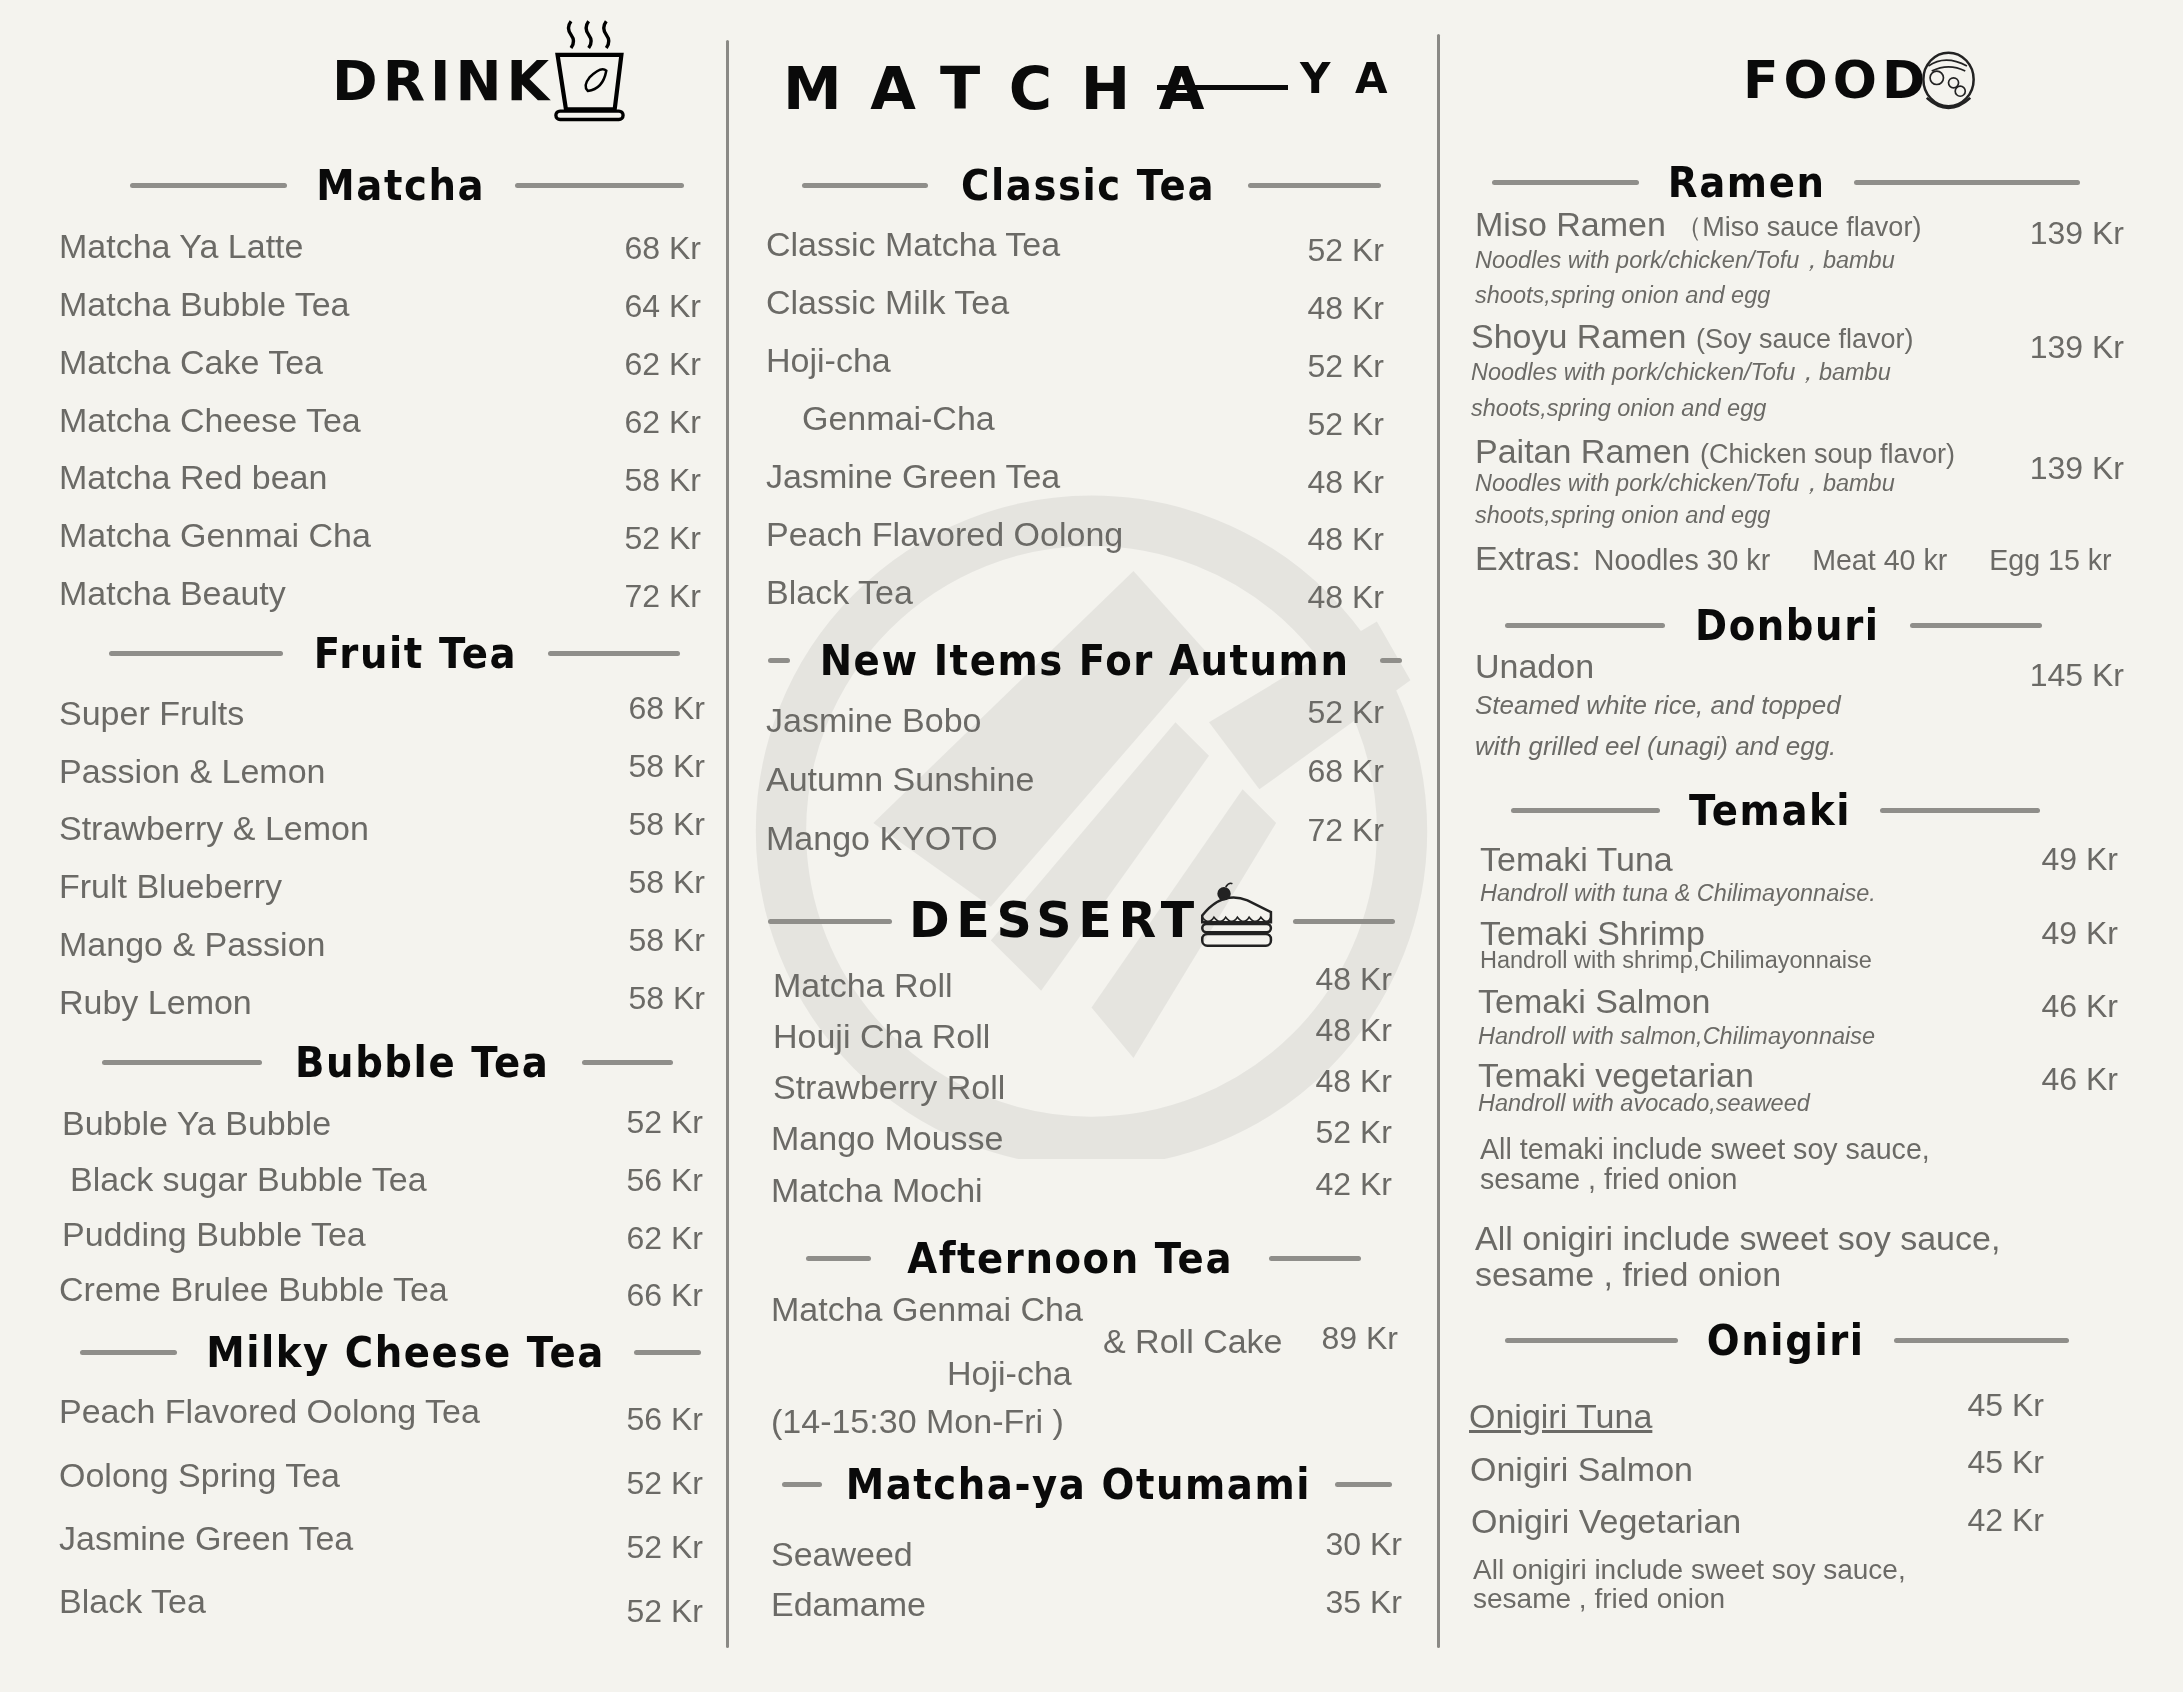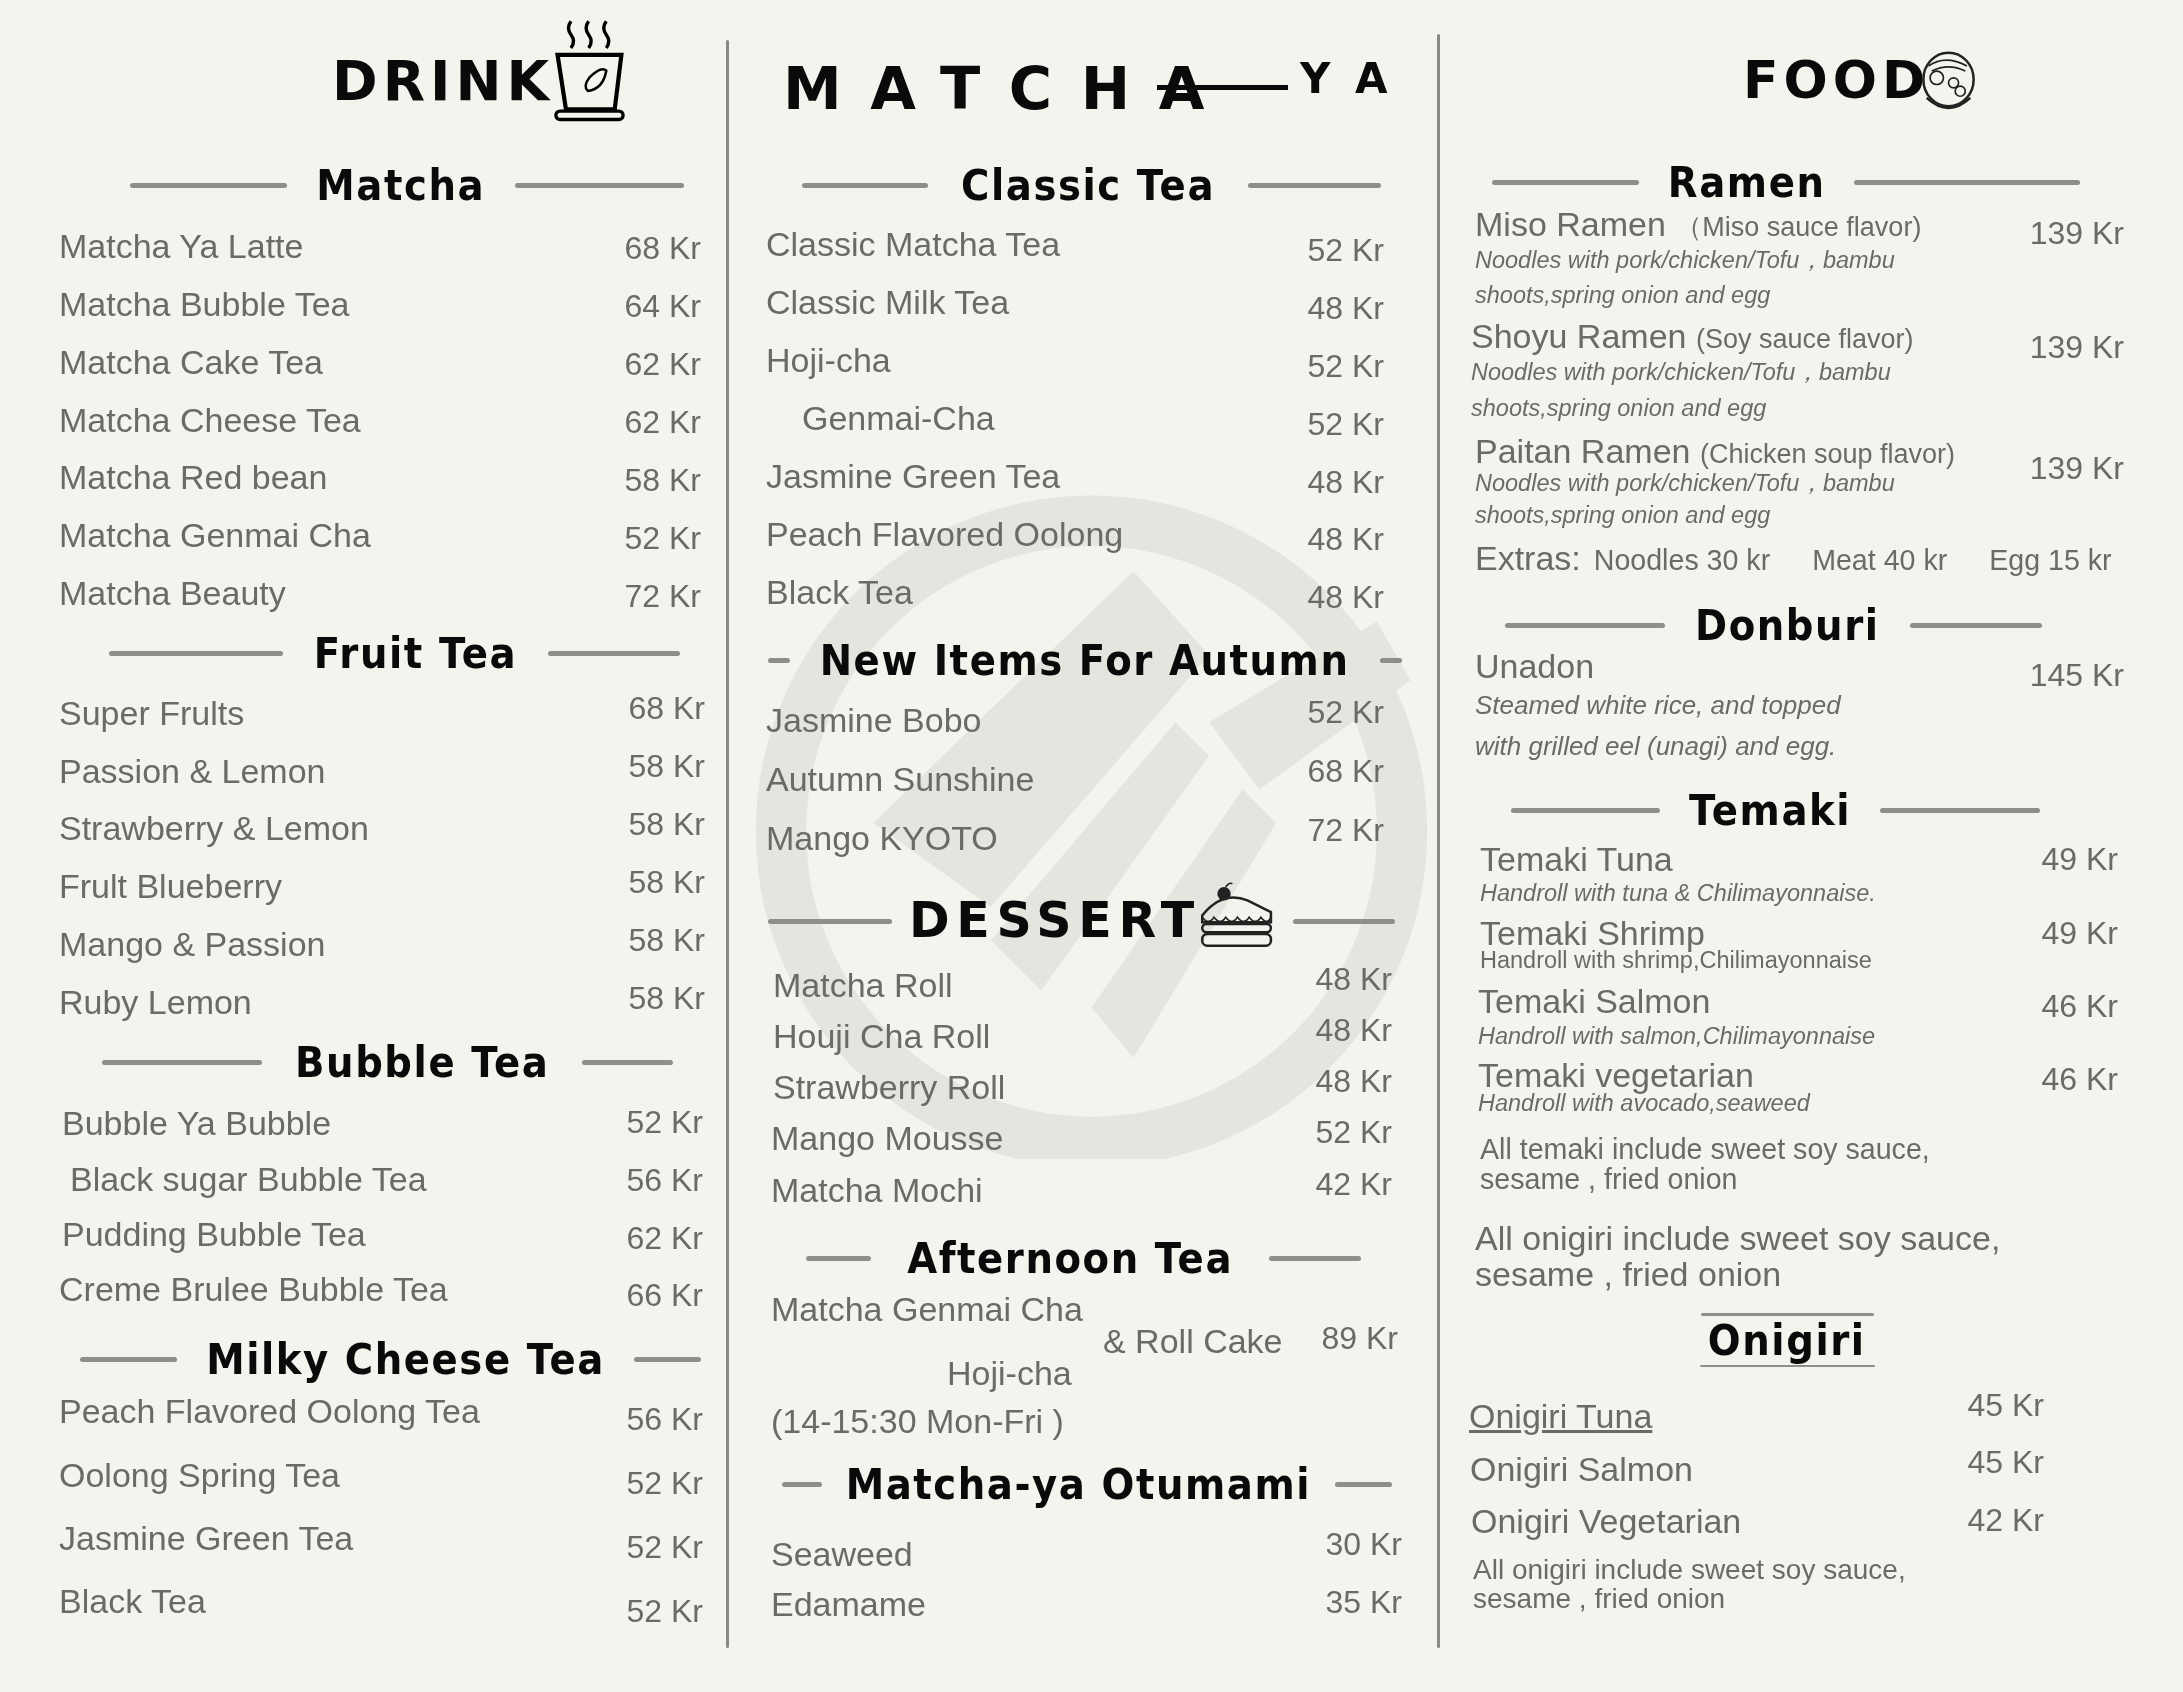--- a/index.html
+++ b/index.html
@@ -107,21 +107,21 @@
   <div class="item" style="left:62px; top:1104px;">Bubble Ya Bubble</div>
   <div class="price" style="right:1480px; top:1104px;">52 Kr</div>
   <div class="item" style="left:62px; top:1160px;margin-left:8px;">Black sugar Bubble Tea</div>
   <div class="price" style="right:1480px; top:1162px;">56 Kr</div>
   <div class="item" style="left:62px; top:1215px;">Pudding Bubble Tea</div>
   <div class="price" style="right:1480px; top:1220px;">62 Kr</div>
   <div class="item" style="left:59px; top:1270px;">Creme Brulee Bubble Tea</div>
   <div class="price" style="right:1480px; top:1277px;">66 Kr</div>
 </div>
 
-<div class="sec" style="left:80px; top:1325px; width:621px;margin-top:7px;">
+<div class="sec" style="left:80px; top:1325px; width:621px;">
   <div class="rule" style="width:104px;"></div>
   <div class="label" style="padding:0 11.8px;">Milky Cheese Tea</div>
   <div class="rule" style="width:72px;"></div>
 </div>
 <div>
   <div class="item" style="left:59px; top:1392px;">Peach Flavored Oolong Tea</div>
   <div class="price" style="right:1480px; top:1401px;">56 Kr</div>
   <div class="item" style="left:59px; top:1456px;">Oolong Spring Tea</div>
   <div class="price" style="right:1480px; top:1465px;">52 Kr</div>
   <div class="item" style="left:59px; top:1519px;">Jasmine Green Tea</div>
@@ -309,21 +309,21 @@
   <div class="note" style="left:1480px; top:1134px; font-size:28.6px;">
     <div>All temaki include sweet soy sauce,</div>
     <div>sesame , fried onion</div>
   </div>
   <div class="note" style="left:1475px; top:1221px; font-size:34px;">
     <div>All onigiri include sweet soy sauce,</div>
     <div>sesame , fried onion</div>
   </div>
 </div>
 
-<div class="sec" style="left:1505px; top:1313px; width:564px;flex-direction:column;">
+<div class="sec" style="left:1505px; top:1313px; width:564px;">
   <div class="rule" style="width:173px;"></div>
   <div class="label">Onigiri</div>
   <div class="rule" style="width:175px;"></div>
 </div>
 <div>
   <div class="item" style="left:1469px; top:1397px;text-decoration:underline;">Onigiri Tuna</div>
   <div class="price" style="right:139px; top:1387px;">45 Kr</div>
   <div class="item" style="left:1470px; top:1450px;">Onigiri Salmon</div>
   <div class="price" style="right:139px; top:1444px;">45 Kr</div>
   <div class="item" style="left:1471px; top:1502px;">Onigiri Vegetarian</div>

